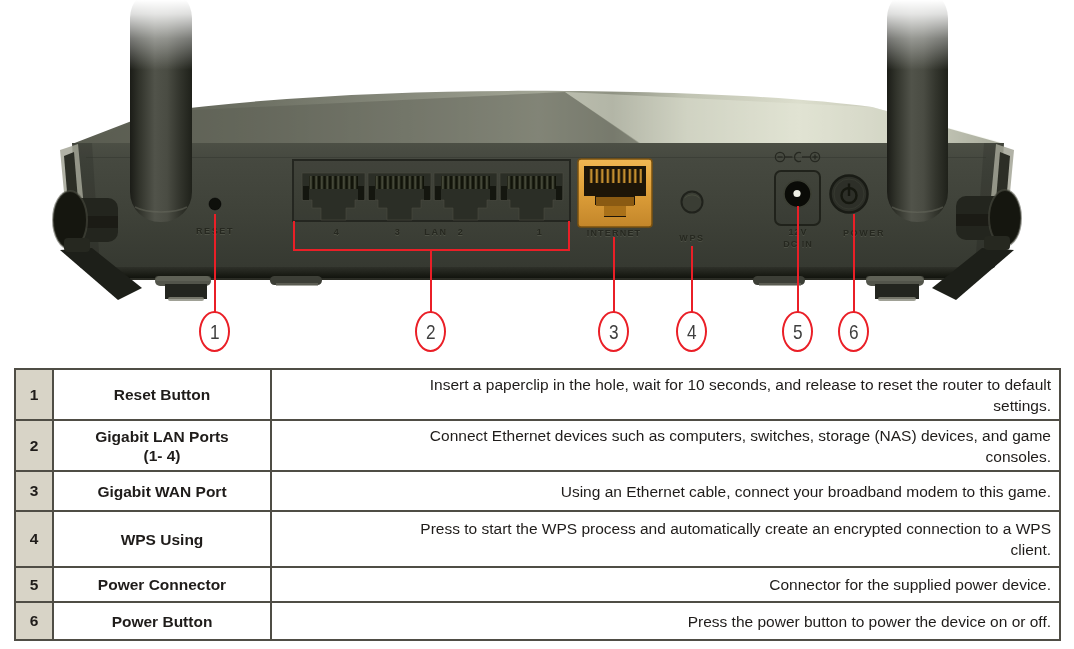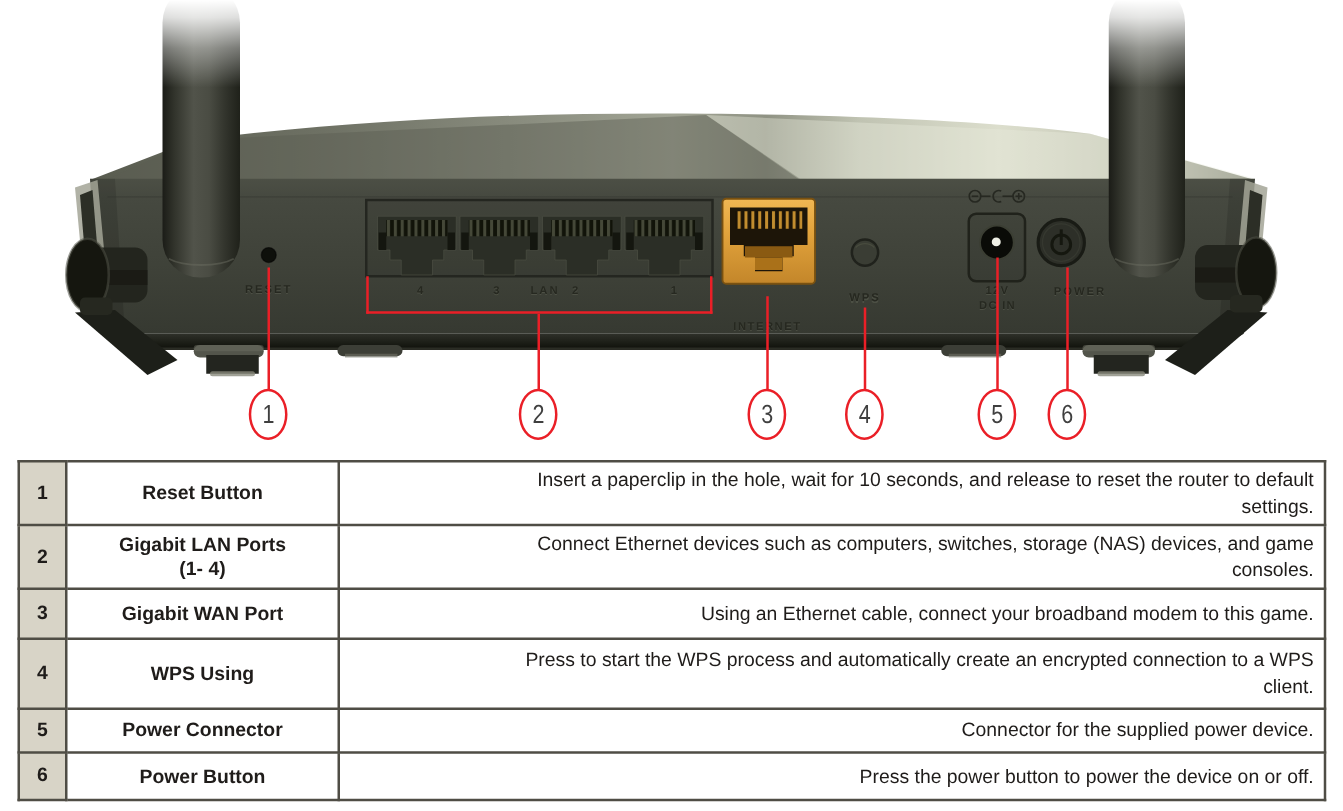--- a/index.html
+++ b/index.html
@@ -225,21 +225,21 @@
         <rect x="885" y="0" width="65" height="70" fill="url(#antFade)"></rect>
       </g>
     </svg>
 
     <div class="panel-label" style="left:175px;top:226px;width:80px;">RESET</div>
     <div class="panel-label" style="left:322px;top:227px;width:30px;">4</div>
     <div class="panel-label" style="left:383px;top:227px;width:30px;">3</div>
     <div class="panel-label" style="left:421px;top:227px;width:30px;">LAN</div>
     <div class="panel-label" style="left:446px;top:227px;width:30px;">2</div>
     <div class="panel-label" style="left:525px;top:227px;width:30px;">1</div>
-    <div class="panel-label" style="left:569px;top:228px;width:90px;letter-spacing:1.2px;margin-top:28px;">INTERNET</div>
+    <div class="panel-label" style="left:569px;top:228px;width:90px;letter-spacing:1.2px;">INTERNET</div>
     <div class="panel-label" style="left:667px;top:233px;width:50px;">WPS</div>
     <div class="panel-label" style="left:773px;top:227px;width:50px;letter-spacing:1px;">12V</div>
     <div class="panel-label" style="left:773px;top:239px;width:50px;letter-spacing:1px;">DC IN</div>
     <div class="panel-label" style="left:829px;top:228px;width:70px;">POWER</div>
 
     <div class="leader" style="left:214px;top:214px;height:99px;"></div>
     <div class="leader" style="left:293px;top:221px;height:30px;"></div>
     <div class="leader" style="left:568px;top:221px;height:30px;"></div>
     <div class="hline" style="left:293px;top:249px;width:277px;"></div>
     <div class="leader" style="left:430px;top:251px;height:62px;"></div>

